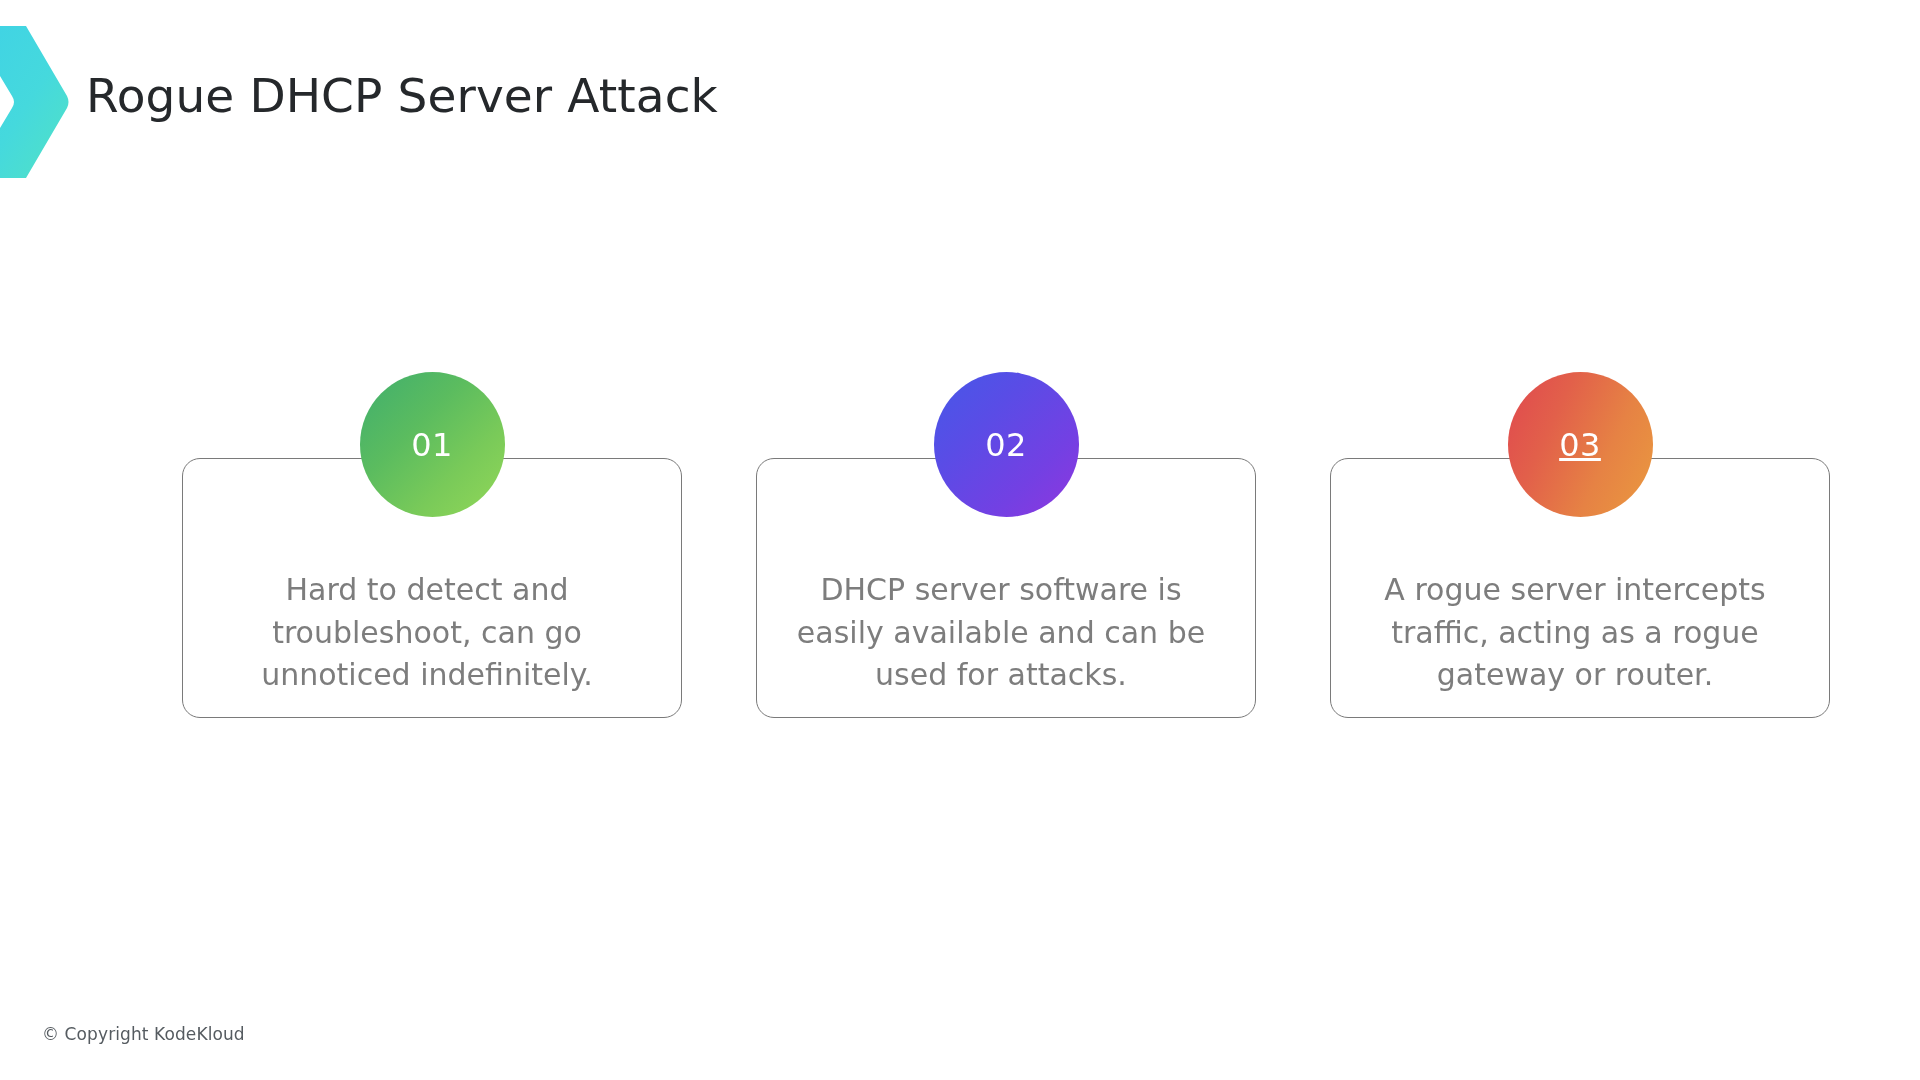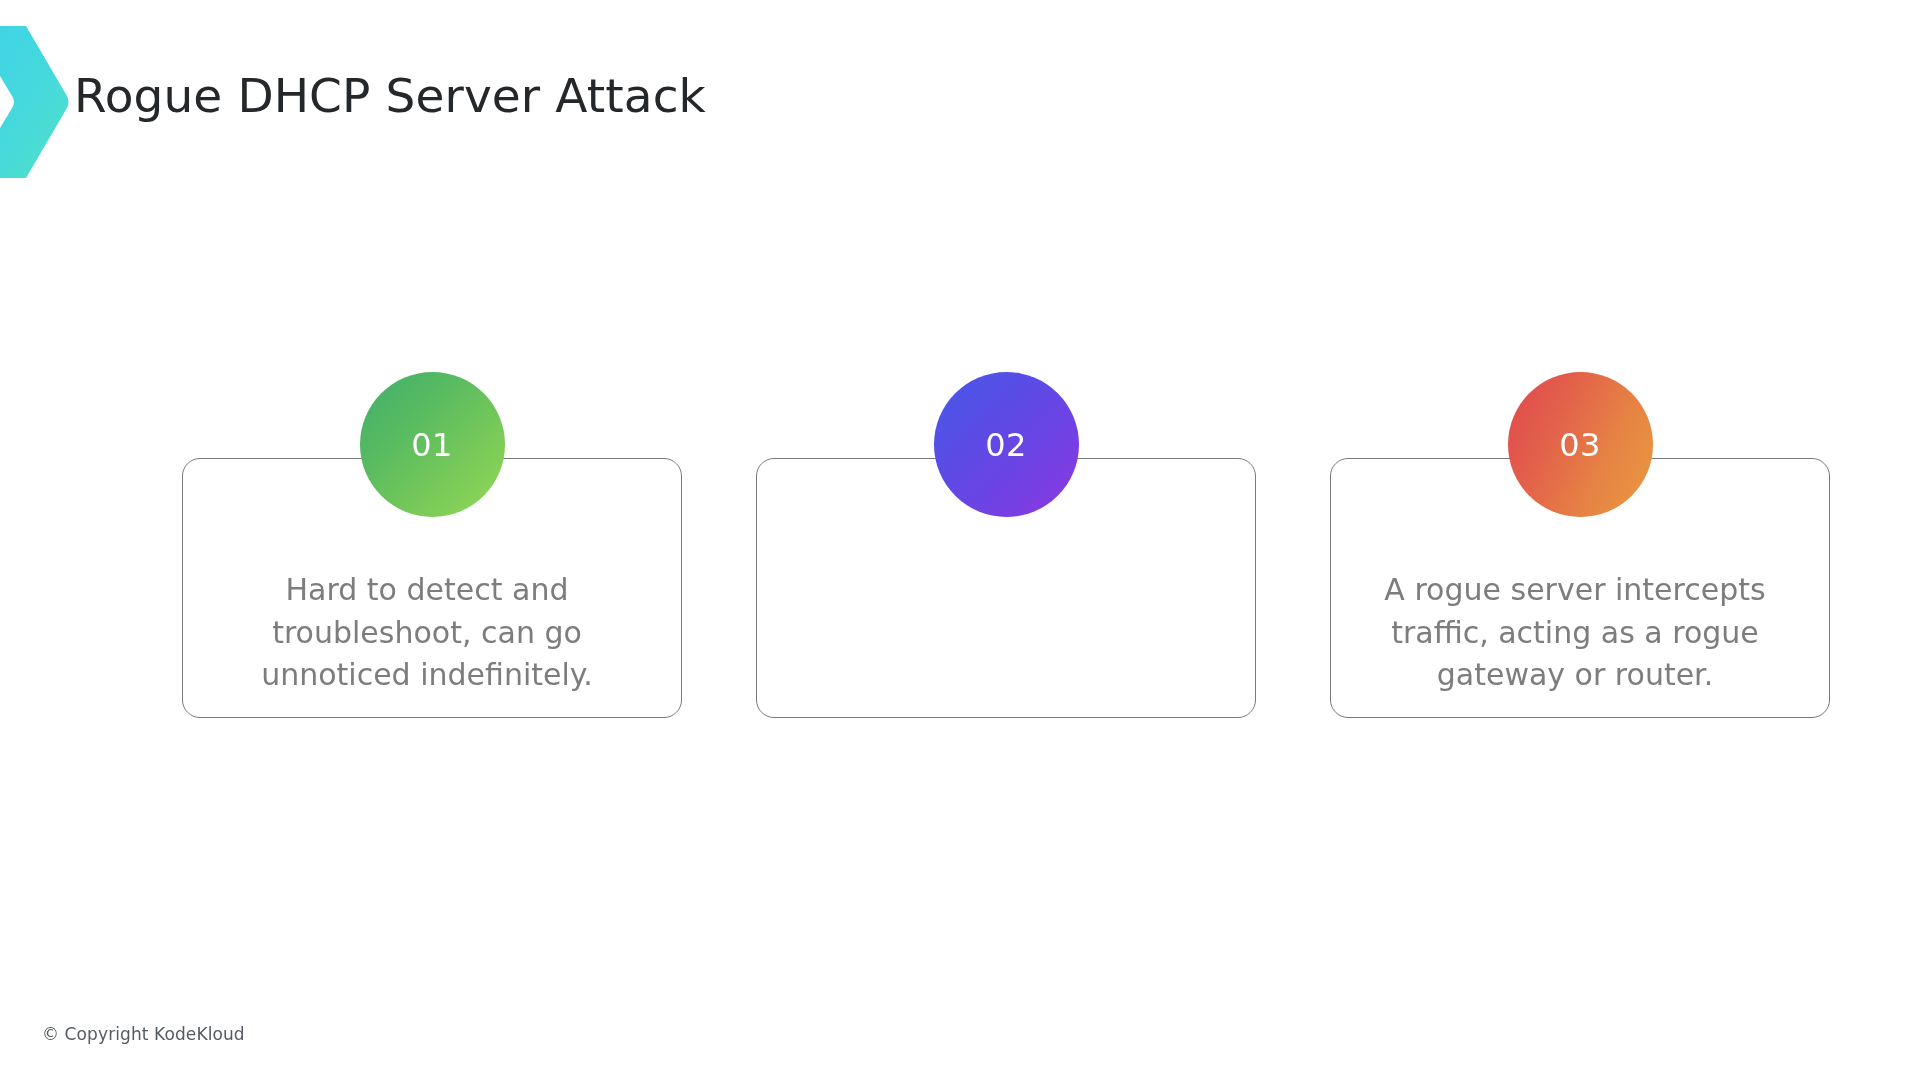--- a/index.html
+++ b/index.html
@@ -23,21 +23,21 @@
     top: 26px;
     width: 104px;
     height: 152px;
     pointer-events: none;
   }
   .brand-mark svg { display: block; width: 100%; height: 100%; }
 
   
   .page-header {
     position: absolute;
-    left: 74px;
+    left: 86px;
     top: 68px;
     width: 1500px;
   }
   .page-title {
     margin: 0;
     font-size: 47px;
     font-weight: 400;
     letter-spacing: 0.1px;
     color: #25282b;
     line-height: 1.2;
@@ -94,20 +94,21 @@
 
   .badge-1 {
     background: linear-gradient(135deg, #3fae6e 0%, #5bbc5f 38%, #79ca59 68%, #93d858 100%);
   }
   .badge-2 {
     background: linear-gradient(135deg, #4658e8 0%, #5a4ce6 35%, #7340e3 70%, #8f37de 100%);
     text-align: center;
   }
   .badge-3 {
     background: linear-gradient(115deg, #e0474f 0%, #e2604a 32%, #e68244 65%, #ea9a3f 100%);
+    text-decoration: underline;
   }
 
   .card-body {
     position: relative;
     z-index: 2;
     margin-top: -16px;
     padding: 68px 34px 40px 24px;
     box-sizing: border-box;
     height: 262px;
   }
@@ -162,20 +163,23 @@
     <div class="card-frame"></div>
     <div class="card-badge badge-1">01</div>
     <div class="card-body">
       <p class="card-text">Hard to detect and troubleshoot, can go unnoticed indefinitely.</p>
     </div>
   </article>
 
   <article class="card">
     <div class="card-frame"></div>
     <div class="card-badge badge-2">02</div>
+    <div class="card-body">
+      <p class="card-text">DHCP server software is easily available and can be used for attacks.</p>
+    </div>
   </article>
 
   <article class="card">
     <div class="card-frame"></div>
     <div class="card-badge badge-3">03</div>
     <div class="card-body">
       <p class="card-text">A rogue server intercepts traffic, acting as a rogue gateway or router.</p>
     </div>
   </article>
 

